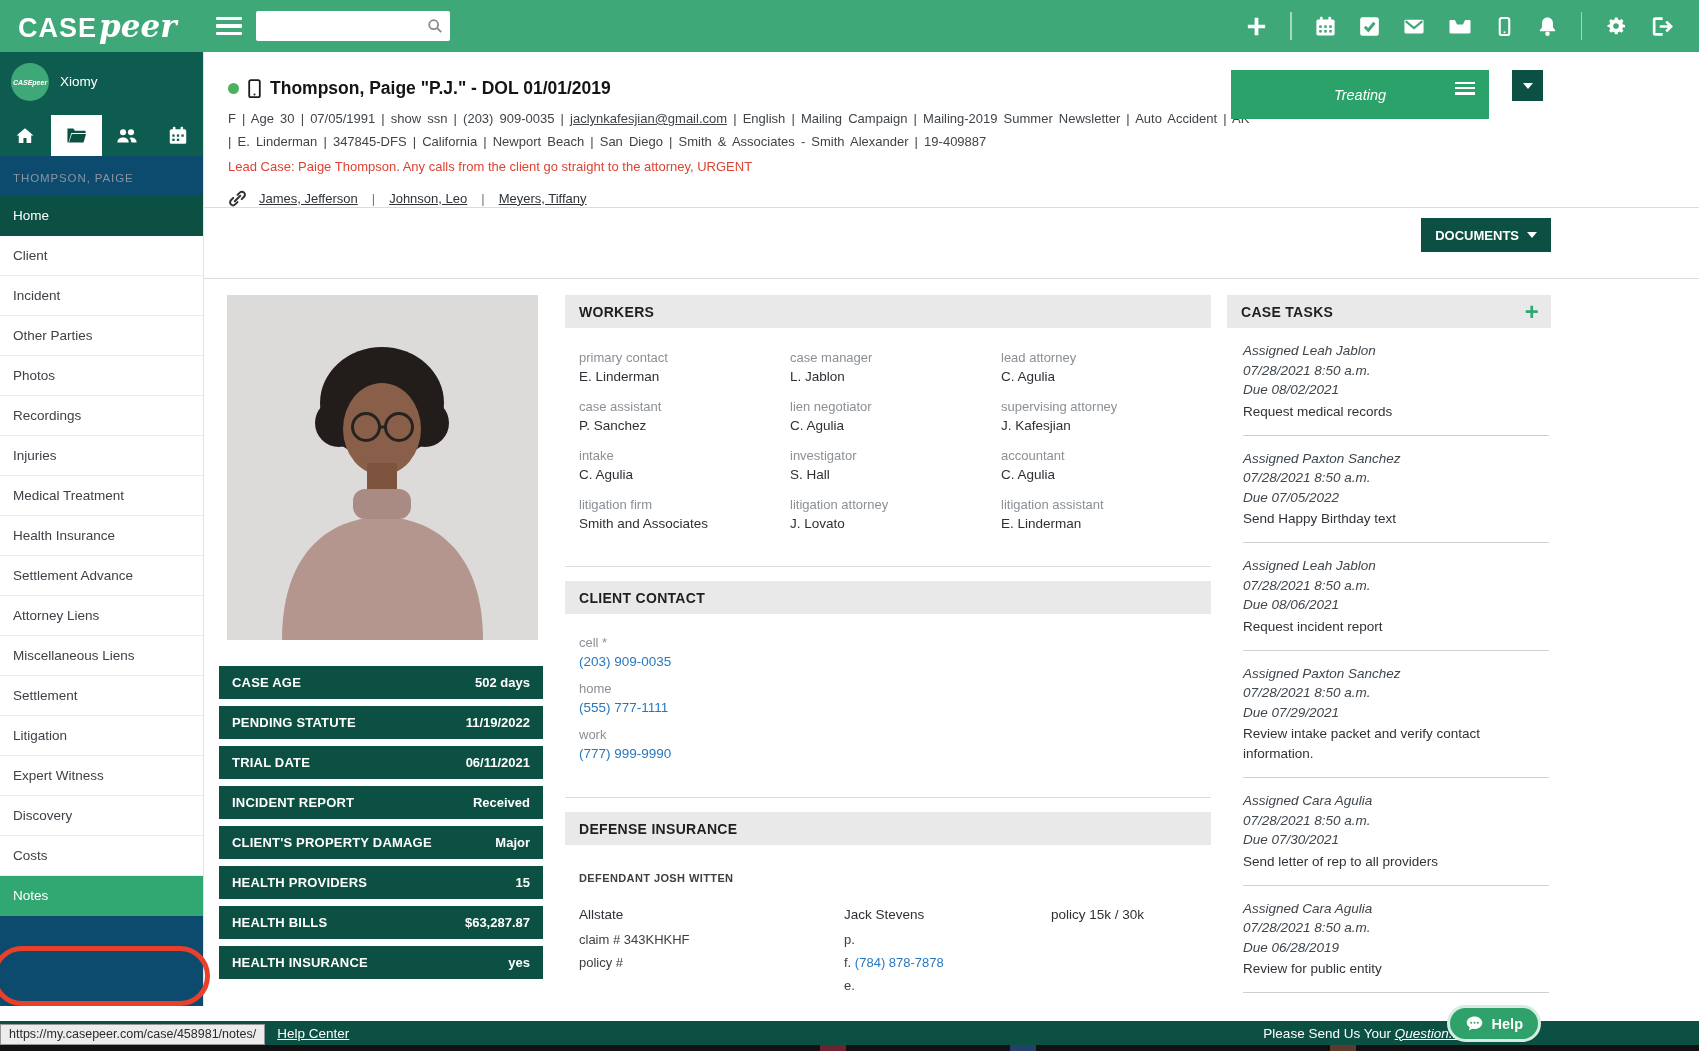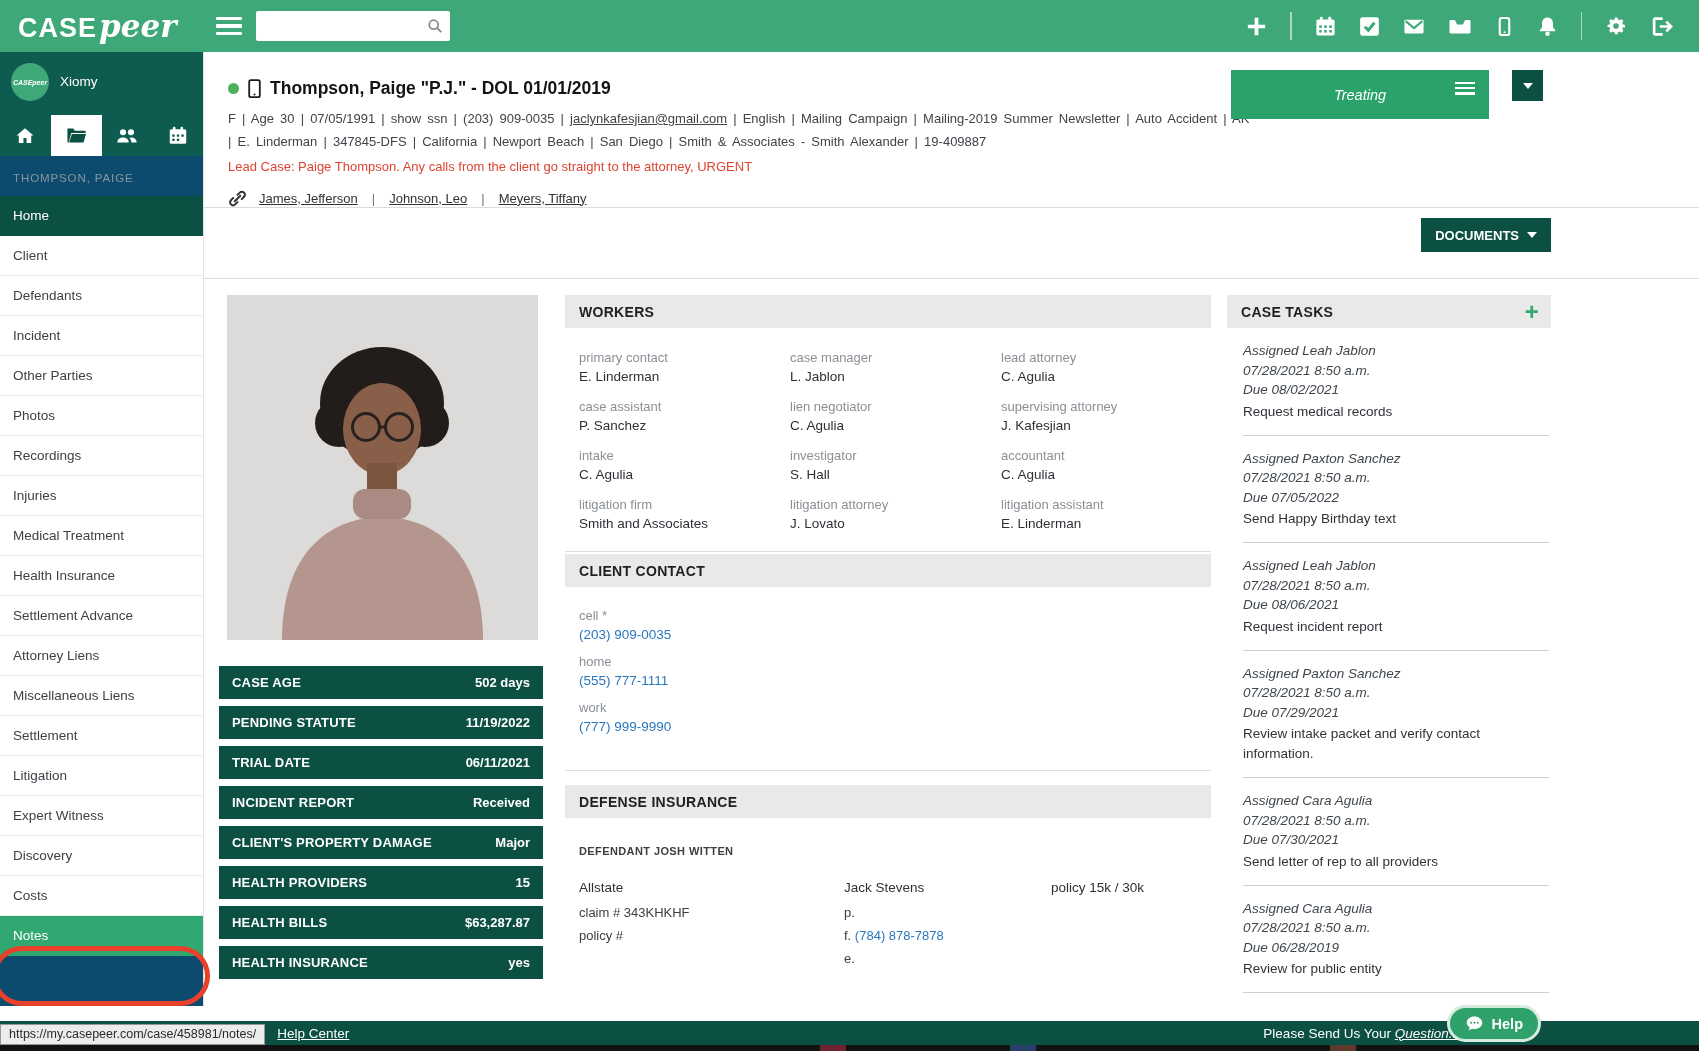--- a/index.html
+++ b/index.html
@@ -74,21 +74,21 @@
      align-items:center; justify-content:space-between; padding:0 13px; font-size:13px; }
   .stat-label { font-weight:bold; letter-spacing:.2px; }
   .stat-value { font-weight:bold; }
   
   .mid { position:absolute; left:361px; top:243px; width:646px; }
   .sec-header { height:33px; background:#e9e9e9; display:flex; align-items:center; padding:0 14px;
      font-size:14px; font-weight:bold; color:#1f1f1f; letter-spacing:.3px; }
   .workers-grid { display:grid; grid-template-columns:211px 211px 1fr; padding:22px 0 0 14px; row-gap:15px; }
   .kv-label { font-size:13px; color:#8a9096; margin-bottom:4px; }
   .kv-value { font-size:13.5px; color:#2d3136; }
-  .section-contact { margin-top:20px; border-top:1px solid #dcdcdc; padding-top:2px; }
+  .section-contact { margin-top:35px; border-top:1px solid #dcdcdc; padding-top:14px; }
   .contact-grid { display:grid; grid-template-columns:317px 1fr; padding:21px 0 0 14px; }
   .contact-item { margin-bottom:12px; }
   .contact-item .num { font-size:13.5px; color:#2878be; margin-top:4px; }
   .addr-label { font-size:13px; color:#8a9096; display:flex; align-items:center; gap:5px; }
   .addr { font-size:13.5px; color:#2d3136; line-height:1.55; margin-top:4px; }
   .email-label { font-size:13px; color:#8a9096; margin-top:14px; }
   .email-link { font-size:13.5px; color:#2d3136; margin-top:4px; }
   .email-link a { color:#2d3136; }
   .section-defense { margin-top:24px; border-top:1px solid #dcdcdc; padding-top:14px; }
   .defendant-name { padding:27px 0 0 14px; font-size:11px; font-weight:bold; color:#3c4043; letter-spacing:.4px; }
@@ -246,21 +246,20 @@
               <rect x="3.6" y="12" width="2.2" height="2.2"></rect>
               <rect x="7.9" y="12" width="2.2" height="2.2"></rect>
             </g>
           </svg>
       </div>
     </div>
   </div>
   <div class="case-label">THOMPSON, PAIGE</div>
   <div class="menu-item active">Home</div>
   <div class="menu-item">Client</div>
-  <div class="menu-item">Defendants</div>
   <div class="menu-item">Incident</div>
   <div class="menu-item">Other Parties</div>
   <div class="menu-item">Photos</div>
   <div class="menu-item">Recordings</div>
   <div class="menu-item">Injuries</div>
   <div class="menu-item">Medical Treatment</div>
   <div class="menu-item">Health Insurance</div>
   <div class="menu-item">Settlement Advance</div>
   <div class="menu-item">Attorney Liens</div>
   <div class="menu-item">Miscellaneous Liens</div>

